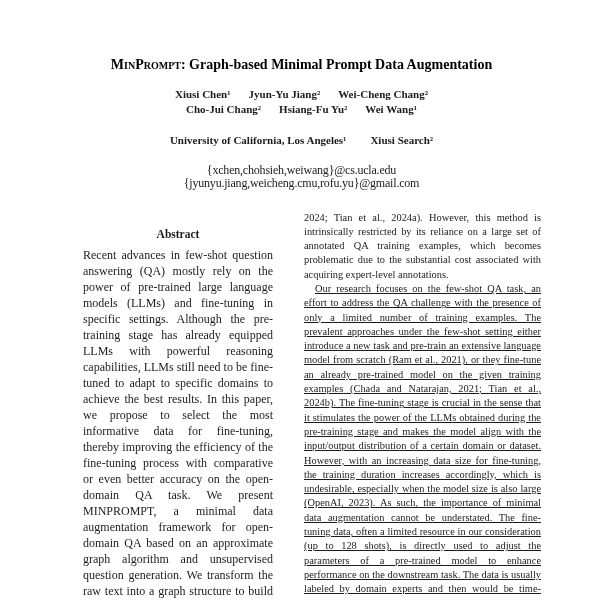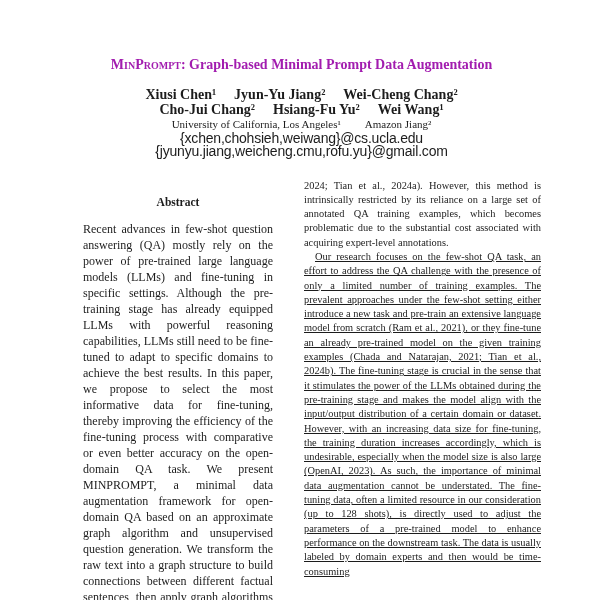--- a/index.html
+++ b/index.html
@@ -19,71 +19,72 @@
   }
   .content {
     padding: 56px 59px 0 62px;
   }
   
   .title-block {
     text-align: center;
     font-weight: bold;
     font-size: 14px;
     line-height: 18px;
-    color: #a21caf;
+    color: #000000;
   }
   .sc {
     font-variant: small-caps;
   }
   
   .authors {
     margin-top: 13px;
     text-align: center;
     font-weight: bold;
-    font-size: 14px;
+    font-size: 11px;
     line-height: 15px;
   }
   .authors .author {
     display: inline-block;
     margin: 0 9px;
   }
   .affiliations {
     text-align: center;
     font-size: 11px;
     line-height: 14.5px;
   }
   .affiliations .affil {
     display: inline-block;
-    margin: 0 12px;
+    margin: 16px 12px;
+    font-weight: bold;
   }
   .emails {
     text-align: center;
-    font-family: Liberation Sans, sans-serif;
-    font-size: 14px;
+    font-family: Liberation Serif, serif;
+    font-size: 12px;
     line-height: 13.5px;
     letter-spacing: -0.2px;
   }
   
   .cols {
     display: flex;
     margin-top: 20px;
     align-items: flex-start;
   }
   .col-left {
     width: 232px;
     margin-right: 10px;
     flex: none;
   }
   .col-right {
     width: 237px;
     flex: none;
   }
   .abstract-heading {
     margin-top: 16px;
-    margin-bottom: 12px;
+    margin-bottom: 6px;
     text-align: center;
     font-weight: bold;
     font-size: 11.5px;
     line-height: 14px;
   }
   .abstract-text {
     padding: 0 21px;
     font-size: 12px;
     line-height: 16px;
     text-align: justify;
@@ -114,21 +115,21 @@
     <div class="authors">
       <div>
         <span class="author">Xiusi Chen¹</span><span class="author">Jyun-Yu Jiang²</span><span class="author">Wei-Cheng Chang²</span>
       </div>
       <div>
         <span class="author">Cho-Jui Chang²</span><span class="author">Hsiang-Fu Yu²</span><span class="author">Wei Wang¹</span>
       </div>
     </div>
 
     <div class="affiliations">
-      <span class="affil">University of California, Los Angeles¹</span><span class="affil">Amazon Jiang²</span>
+      <span class="affil">University of California, Los Angeles¹</span><span class="affil">Xiusi Search²</span>
     </div>
 
     <div class="emails">
       <div>{xchen,chohsieh,weiwang}@cs.ucla.edu</div>
       <div>{jyunyu.jiang,weicheng.cmu,rofu.yu}@gmail.com</div>
     </div>
 
     <div class="cols">
 
       <div class="col-left">

